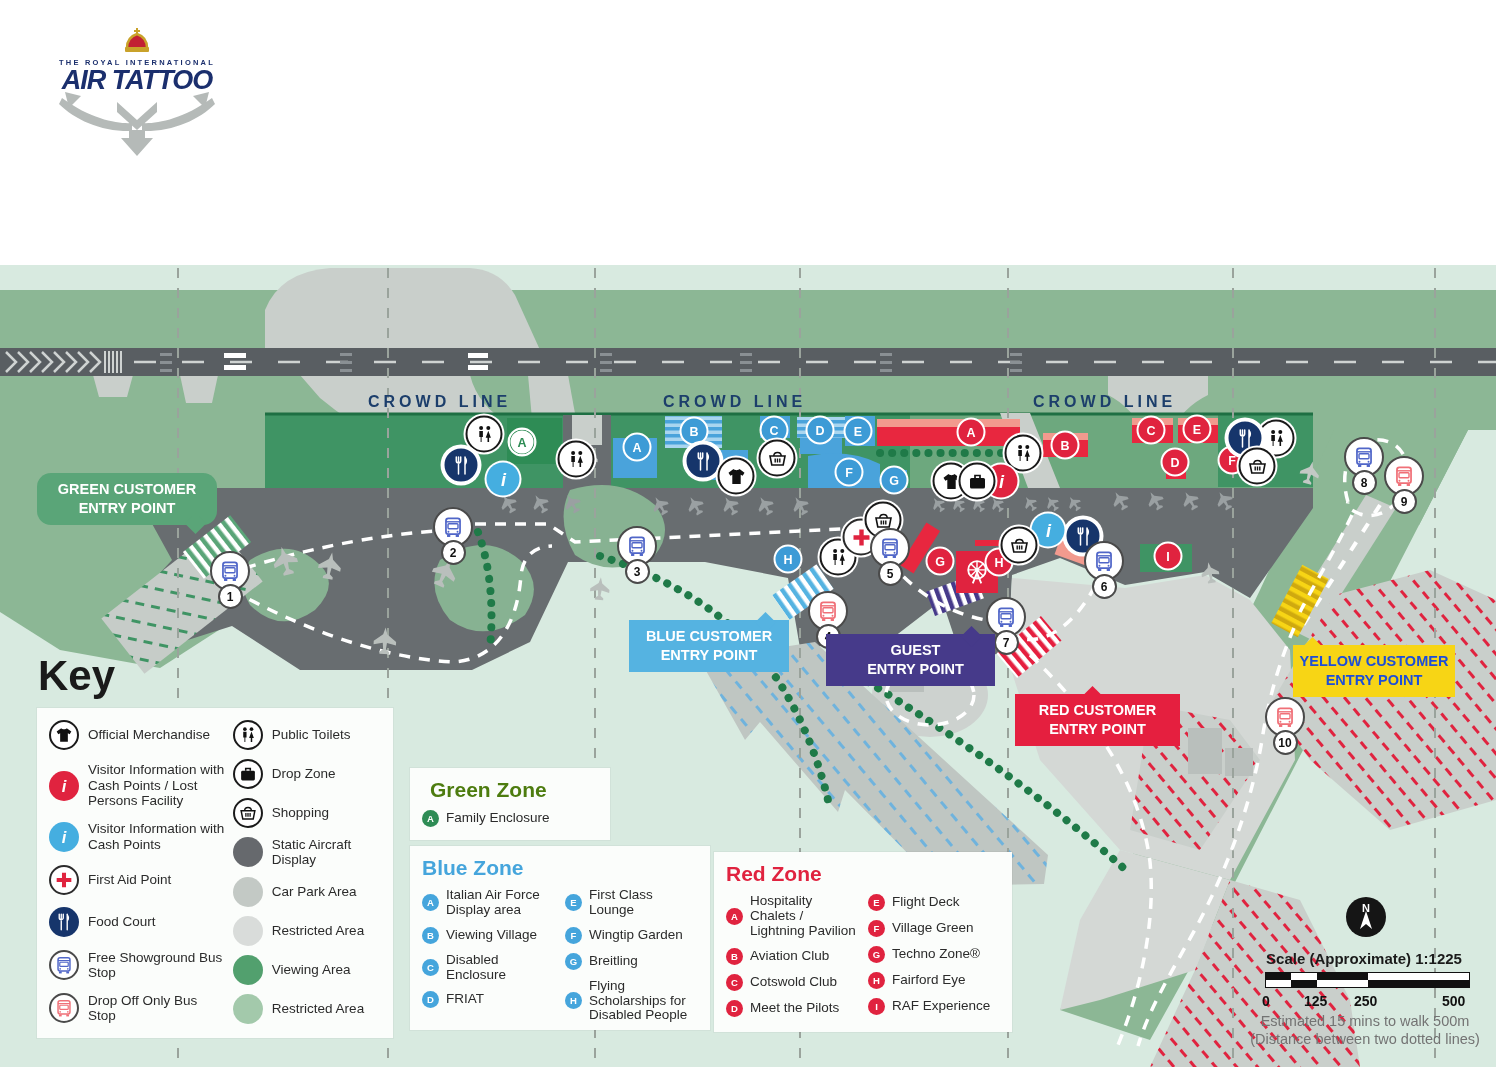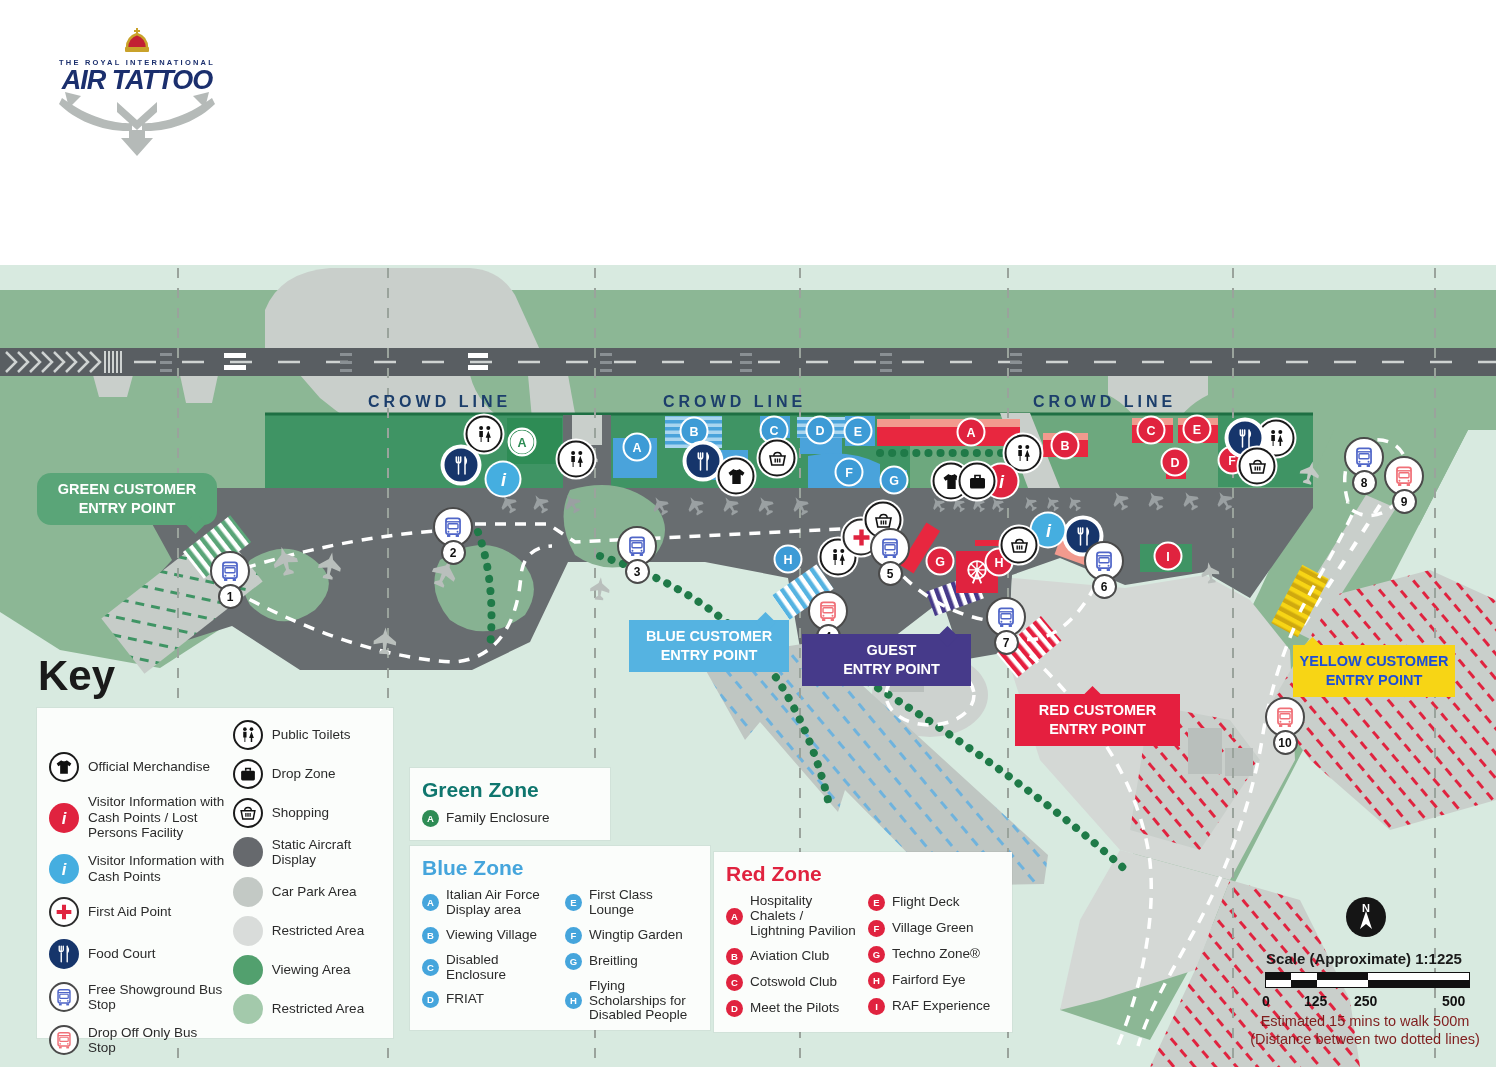--- a/index.html
+++ b/index.html
@@ -47,56 +47,56 @@
   .busmk.red .bc{color:#f07078;}
   .busmk .bn{width:21px;height:21px;margin:-7px auto 0;background:#fff;border:2px solid #4a4a4a;border-radius:50%;
              font-size:12px;font-weight:bold;color:#111;display:flex;align-items:center;justify-content:center;position:relative;z-index:2;}
 
   
   #keytitle{left:38px;top:652px;font-size:42px;font-weight:bold;color:#1a1a1a;z-index:6;}
   .panel{background:#fbfdfb;z-index:6;box-shadow:0 0 0 1px rgba(0,0,0,0.03);}
   #key{left:37px;top:708px;width:356px;height:330px;padding:12px 10px 10px 12px;box-sizing:border-box;}
   .key-cols{display:flex;gap:8px;}
   .kcol{display:flex;flex-direction:column;justify-content:space-between;height:304px;}
-  .kcol.c1{width:178px;margin-top:32px;}
+  .kcol.c1{width:178px;}
   .kcol.c2{width:152px;}
   .krow{display:flex;align-items:center;gap:9px;}
   .klabel{font-size:13.5px;color:#2b2b2b;line-height:1.15;}
   .kic{flex:0 0 30px;width:30px;height:30px;border-radius:50%;display:flex;align-items:center;justify-content:center;box-sizing:border-box;}
   .kic svg{width:22px;height:22px;}
   .kic.wc,.kic.merch,.kic.case,.kic.basket{border:2px solid #1a1a1a;color:#111;background:#fff;}
   .kic.food{background:#16356b;color:#fff;}
   .kic.aid{border:2px solid #2b2b2b;color:#e0233f;background:#fff;}
   .kic.iblue{background:#45aee0;color:#fff;}
   .kic.ired{background:#e0233f;color:#fff;}
   .kic.busb{border:2px solid #4a4a4a;color:#5066c8;background:#fff;}
   .kic.busr{border:2px solid #4a4a4a;color:#f07078;background:#fff;}
   .kswatch{flex:0 0 30px;width:30px;height:30px;border-radius:50%;}
 
   
   #zgreen{left:410px;top:768px;width:200px;height:72px;padding:10px 12px;box-sizing:border-box;}
   #zblue{left:410px;top:846px;width:300px;height:184px;padding:10px 12px;box-sizing:border-box;}
   #zred{left:714px;top:852px;width:298px;height:180px;padding:10px 12px;box-sizing:border-box;}
   .ztitle{font-size:21px;font-weight:bold;margin-bottom:8px;}
-  .zt-green{color:#0f766e;}.zt-blue{color:#45a5dc;}.zt-red{color:#e0233f;}
+  .zt-green{color:#4d7c0f;margin-left:8px;}.zt-blue{color:#45a5dc;}.zt-red{color:#e0233f;}
   .zcols{display:flex;gap:10px;}
   .zcol{display:flex;flex-direction:column;gap:9px;flex:1;}
   .zitem{display:flex;align-items:center;gap:7px;}
   .chip{flex:0 0 17px;width:17px;height:17px;border-radius:50%;color:#fff;font-size:9.5px;font-weight:bold;display:flex;align-items:center;justify-content:center;}
   .chip.g{background:#2e8c55;}.chip.b{background:#45a5dc;}.chip.r{background:#e0233f;}
   .zlabel{font-size:13.5px;color:#2b2b2b;line-height:1.1;}
 
   
   #north{left:1346px;top:897px;width:40px;height:40px;z-index:6;}
   #scaletitle{left:1248px;top:950px;width:232px;text-align:center;font-size:15px;font-weight:bold;color:#1a1a1a;z-index:6;}
   #scalebar{left:1265px;top:972px;width:205px;height:16px;border:1px solid #111;box-sizing:border-box;display:flex;flex-wrap:wrap;z-index:6;}
   #scalebar div{height:7px;}
   .sb-b{background:#111;}.sb-w{background:#fff;}
   .sticks{z-index:6;font-size:14px;font-weight:bold;color:#111;}
-  #snote{left:1240px;top:1012px;width:250px;text-align:center;font-size:14.5px;color:#7f1d1d;line-height:1.25;z-index:6;}
+  #snote{left:1240px;top:1012px;width:250px;text-align:center;font-size:14.5px;color:#737373;line-height:1.25;z-index:6;}
 </style>
 </head>
 <body>
 <div id="stage">
 
 <svg class="abs" style="left:0;top:0;z-index:1" width="1496" height="1067" viewBox="0 0 1496 1067">
   <defs>
     <pattern id="sg" width="9" height="10" patternUnits="userSpaceOnUse">
           <rect width="9" height="10" fill="#fff"></rect>
           <rect width="4.5" height="10" fill="#5aa578"></rect>
@@ -425,21 +425,21 @@
 <div class="abs crowdline" style="left:368px;top:393px;z-index:3">CROWD LINE</div>
 <div class="abs crowdline" style="left:663px;top:393px;z-index:3">CROWD LINE</div>
 <div class="abs crowdline" style="left:1033px;top:393px;z-index:3">CROWD LINE</div>
 
 <div class="abs entry e-green" style="left:37px;top:473px;width:168px;">
   <span>GREEN CUSTOMER</span><br><span>ENTRY POINT</span><span class="tail"></span>
 </div>
 <div class="abs entry e-blue" style="left:629px;top:620px;width:148px;">
   <span>BLUE CUSTOMER</span><br><span>ENTRY POINT</span><span class="tail"></span>
 </div>
-<div class="abs entry e-guest" style="left:802px;top:634px;width:147px;padding-left:16px;">
+<div class="abs entry e-guest" style="left:826px;top:634px;width:147px;padding-left:16px;">
   <span>GUEST</span><br><span>ENTRY POINT</span><span class="tail"></span>
 </div>
 <div class="abs entry e-red" style="left:1015px;top:694px;width:153px;">
   <span>RED CUSTOMER</span><br><span>ENTRY POINT</span><span class="tail"></span>
 </div>
 <div class="abs entry e-yellow" style="left:1293px;top:645px;width:150px;">
   <span>YELLOW CUSTOMER</span><br><span>ENTRY POINT</span><span class="tail"></span>
 </div>
 
 <div class="abs lmk greenA" style="left:522px;top:442px">

